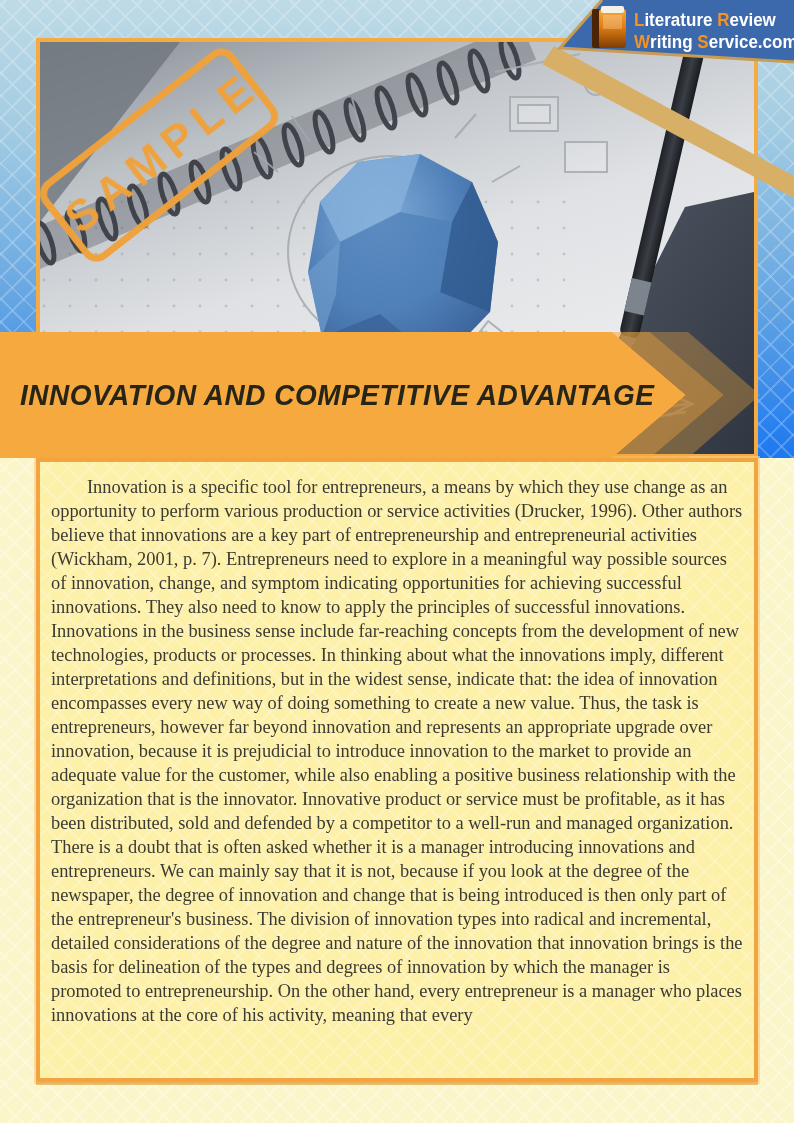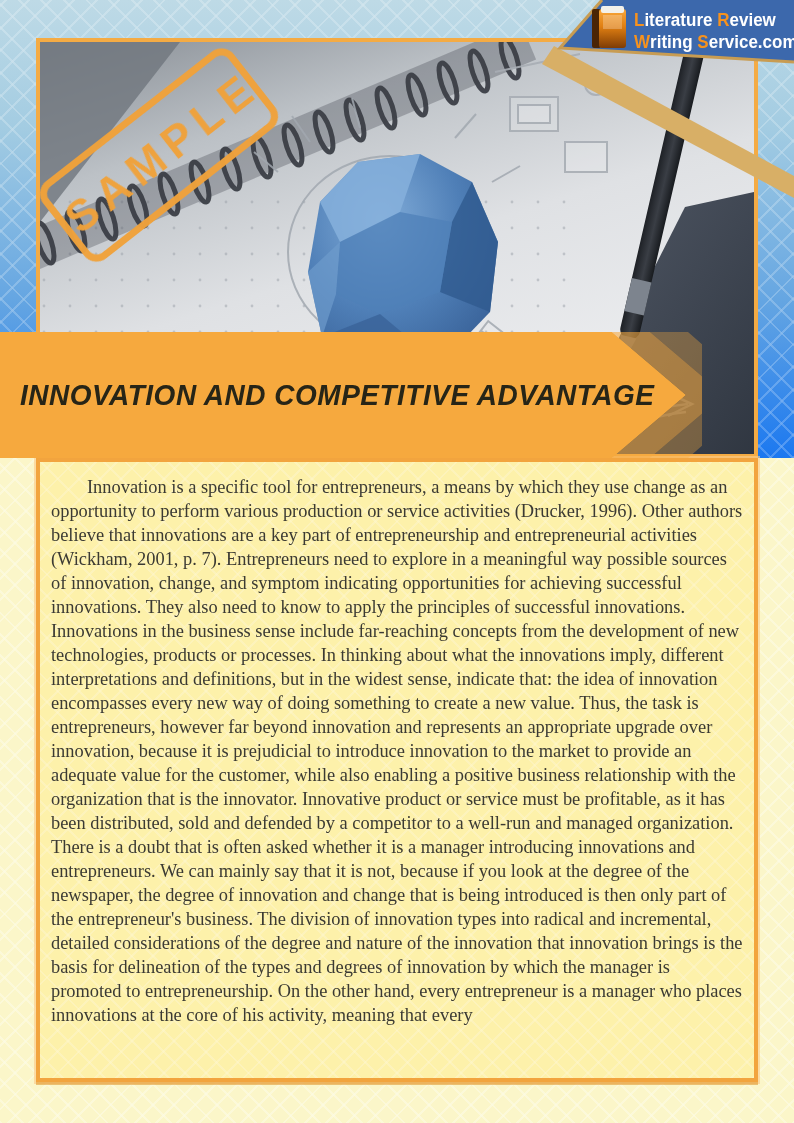--- a/index.html
+++ b/index.html
@@ -39,21 +39,21 @@
   .stamp{
     position:absolute;left:-2px;top:64px;width:228px;height:84px;
     border:7px solid #f0a23a;border-radius:16px;
     transform:rotate(-38deg);
     display:flex;align-items:center;justify-content:center;
     color:#f0a23a;font-weight:700;font-size:44px;letter-spacing:8px;
     font-family:"Liberation Sans",sans-serif;z-index:20;opacity:.97;
     text-indent:8px;
   }
   
-  .banner{position:absolute;left:0;top:332px;width:702px;height:126px;z-index:30;}
+  .banner{position:absolute;left:0;top:332px;width:794px;height:126px;z-index:30;}
   .banner .layer{position:absolute;inset:0;}
   .banner-main{
     background:#f6a93e;
     clip-path:polygon(0 0,612px 0,686px 50%,612px 100%,0 100%);
   }
   .banner-chev1{
     background:rgba(246,169,62,.58);
     clip-path:polygon(612px 0,650px 0,724px 50%,650px 100%,612px 100%,686px 50%);
   }
   .banner-chev2{

